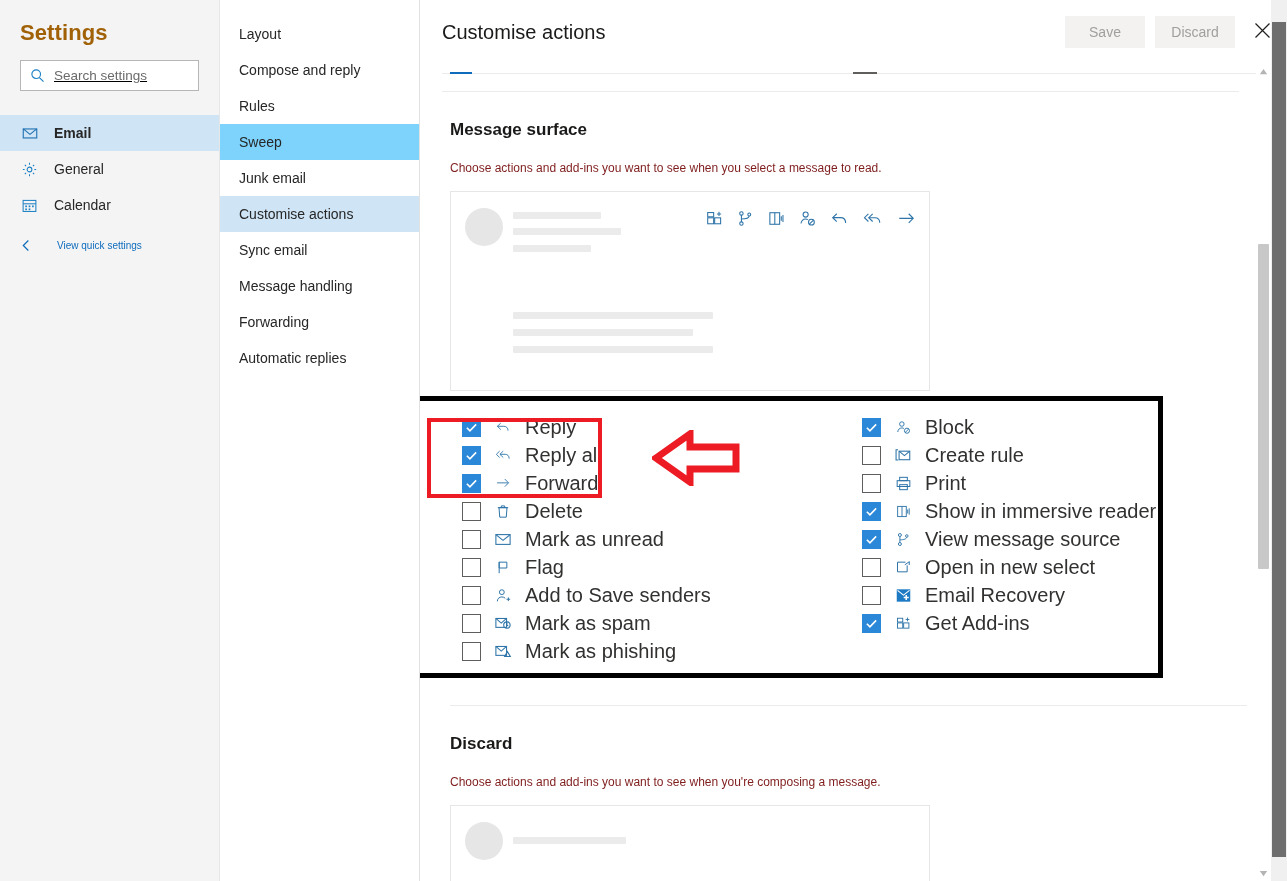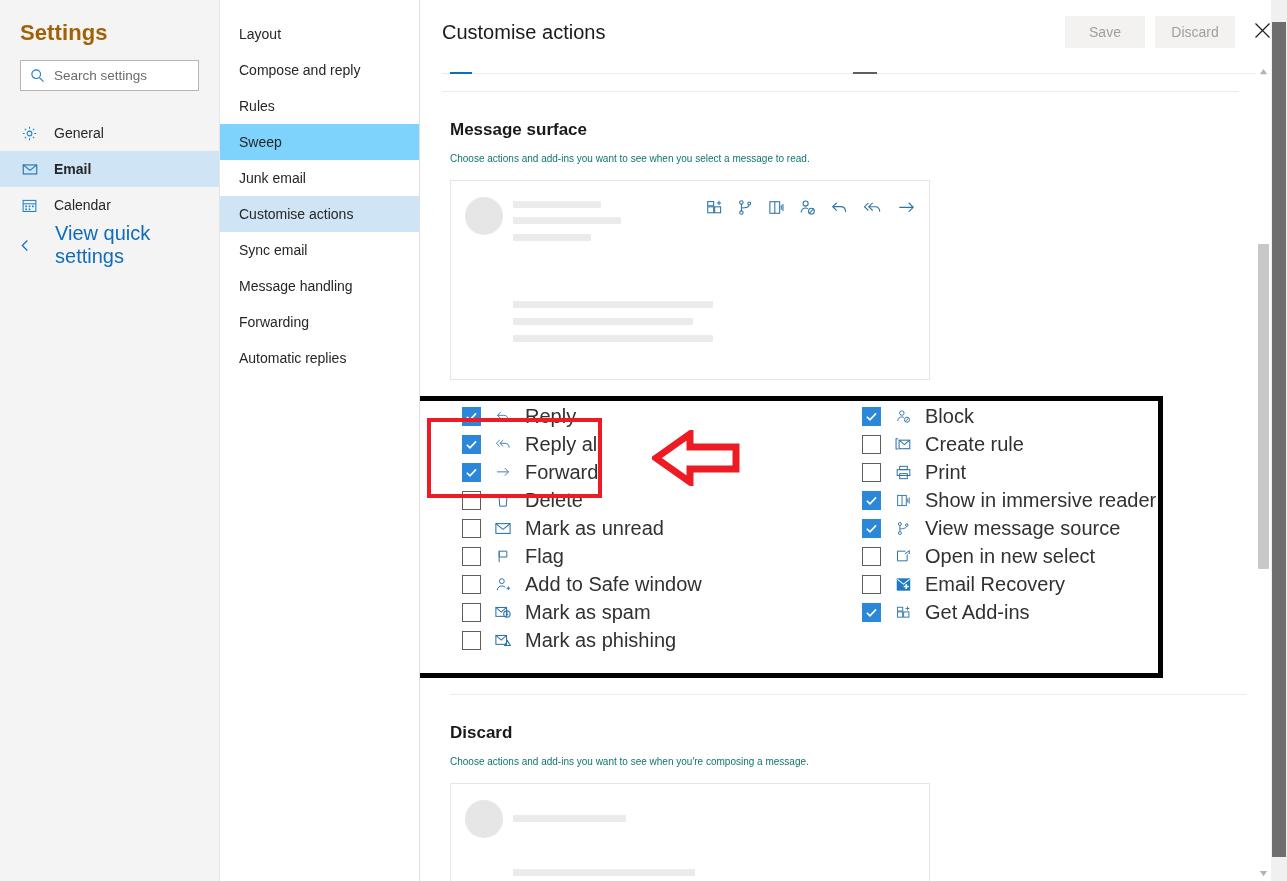--- a/index.html
+++ b/index.html
@@ -18,21 +18,21 @@
     width: 220px; height: 881px;
     background: #f4f4f4;
     border-right: 1px solid #e6e6e6;
     flex: 0 0 220px;
     position: relative;
   }
   .sb-title {
     font-size: 22px; color: #a16207; font-weight: 600;
     padding: 20px 0 0 20px; letter-spacing: .1px;
   }
-  .search-wrap { padding: 14px 20px 12px 20px; }
+  .search-wrap { padding: 14px 20px 12px 20px; text-decoration: underline; }
   .search-box {
     height: 31px; background: #ffffff;
     border: 1px solid #b6b6b6;
     display: flex; align-items: center; gap: 9px;
     padding: 0 9px;
   }
   .search-box .ico { flex: 0 0 auto; display: flex; }
   .search-input {
     border: none; outline: none; background: transparent;
     font-family: "Liberation Sans", sans-serif;
@@ -44,21 +44,21 @@
   .sb-item {
     height: 36px; display: flex; align-items: center; gap: 15px;
     padding: 0 20px; cursor: pointer;
     font-size: 14px; color: #262626;
   }
   .sb-item.selected { background: #cfe4f5; font-weight: 600; }
   .sb-item .ico { width: 19px; display: flex; justify-content: center; }
   .sb-quick {
     height: 36px; display: flex; align-items: center; gap: 24px;
     padding: 0 20px; margin-top: 4px; cursor: pointer;
-    font-size: 20px; color: #0f6cbd;
+    font-size: 10px; color: #0f6cbd;
   }
 
   
   .subnav {
     width: 200px; flex: 0 0 200px; height: 881px;
     background: #ffffff; border-right: 1px solid #e1e1e1;
     padding-top: 16px;
   }
   .sn-item {
     height: 36px; display: flex; align-items: center;
@@ -96,21 +96,21 @@
   .tabstrip {
     height: 10px; position: relative; margin: 0 0 0 0;
     border-bottom: 1px solid #edebe9;
   }
   .tab-ul { position: absolute; bottom: -1px; height: 2px; }
   .tab-ul.blue { background: #0f6cbd; left: 8px; width: 22px; }
   .tab-ul.gray { background: #605e5c; left: 411px; width: 24px; }
   .strip2 { height: 1px; background: #edebe9; margin: 17px 0 0 0; width: 797px; }
 
   .sec-title { font-size: 17px; color: #1b1a19; font-weight: 600; margin: 28px 0 0 8px; }
-  .sec-desc { font-size: 10px; color: #0f766e; margin: 13px 0 0 8px; }
+  .sec-desc { font-size: 12px; color: #7f1d1d; margin: 21px 0 0 8px; }
 
   .preview-card {
     margin: 16px 0 0 8px; width: 480px; height: 200px;
     border: 1px solid #e6e6e6; background: #fff; position: relative;
   }
   .pv-avatar {
     position: absolute; left: 14px; top: 16px;
     width: 38px; height: 38px; border-radius: 50%; background: #e6e6e6;
   }
   .pv-line { position: absolute; height: 7px; background: #ebebeb; border-radius: 1px; }
@@ -194,39 +194,39 @@
           <svg width="15" height="15" viewBox="0 0 16 16">
               <circle cx="6.6" cy="6.6" r="4.6" fill="none" stroke="#1b7fc4" stroke-width="1.2"></circle>
               <line x1="10" y1="10.2" x2="14.4" y2="14.6" stroke="#1b7fc4" stroke-width="1.2"></line>
             </svg>
         </span>
         <input class="search-input" type="text" placeholder="Search settings" style="">
       </div>
     </div>
 
     <div class="sb-nav">
+      <div class="sb-item selected">
+        <span class="ico">
+          <svg width="18" height="18" viewBox="0 0 20 20">
+              <rect x="2.5" y="5.5" width="15" height="10" fill="none" stroke="#1b6fb0" stroke-width="1.2"></rect>
+              <path d="M2.5 5.5L10 11.5 17.5 5.5" fill="none" stroke="#1b6fb0" stroke-width="1.2"></path>
+            </svg>
+        </span>
+        <span>Email</span>
+      </div>
       <div class="sb-item">
         <span class="ico">
           <svg width="17" height="17" viewBox="0 0 20 20">
               <g fill="none" stroke="#1b7fc4" stroke-width="1.2">
                 <circle cx="10" cy="10" r="2.8"></circle>
                 <path d="M10 2.2v2.1M10 15.7v2.1M2.2 10h2.1M15.7 10h2.1M4.5 4.5l1.5 1.5M14 14l1.5 1.5M15.5 4.5L14 6M6 14l-1.5 1.5"></path>
               </g>
             </svg>
         </span>
         <span>General</span>
-      </div>
-      <div class="sb-item selected">
-        <span class="ico">
-          <svg width="18" height="18" viewBox="0 0 20 20">
-              <rect x="2.5" y="5.5" width="15" height="10" fill="none" stroke="#1b6fb0" stroke-width="1.2"></rect>
-              <path d="M2.5 5.5L10 11.5 17.5 5.5" fill="none" stroke="#1b6fb0" stroke-width="1.2"></path>
-            </svg>
-        </span>
-        <span>Email</span>
       </div>
       <div class="sb-item">
         <span class="ico">
           <svg width="17" height="17" viewBox="0 0 20 20">
               <rect x="2.5" y="4" width="15" height="13" fill="none" stroke="#1b7fc4" stroke-width="1.2"></rect>
               <line x1="2.5" y1="8" x2="17.5" y2="8" stroke="#1b7fc4" stroke-width="1.2"></line>
               <g fill="#1b7fc4">
                 <rect x="5" y="10" width="2" height="2"></rect>
                 <rect x="9" y="10" width="2" height="2"></rect>
                 <rect x="13" y="10" width="2" height="2"></rect>
@@ -453,21 +453,21 @@
                 <div class="cb-box"></div>
                 <span class="cb-ico">
                   <svg width="15" height="15" viewBox="0 0 18 18">
                       <g fill="none" stroke="#2e74a8" stroke-width="1.2">
                         <circle cx="7" cy="5" r="2.9"></circle>
                         <path d="M1.6 16c0-3.1 2.4-5.3 5.4-5.3 1.6 0 3 .6 4 1.6"></path>
                         <path d="M12.6 13.5h4.4M14.8 11.3v4.4"></path>
                       </g>
                     </svg>
                 </span>
-                <span class="cb-label">Add to Safe window</span>
+                <span class="cb-label">Add to Save senders</span>
               </div>
 
               <div class="cb-row">
                 <div class="cb-box"></div>
                 <span class="cb-ico">
                   <svg width="16" height="14" viewBox="0 0 18 15">
                       <g fill="none" stroke="#2e74a8" stroke-width="1.2">
                         <rect x="1" y="2.4" width="12" height="10"></rect>
                         <path d="M1 2.4L7 7.6 13 2.4"></path>
                         <circle cx="13.4" cy="9.8" r="3.6"></circle>

